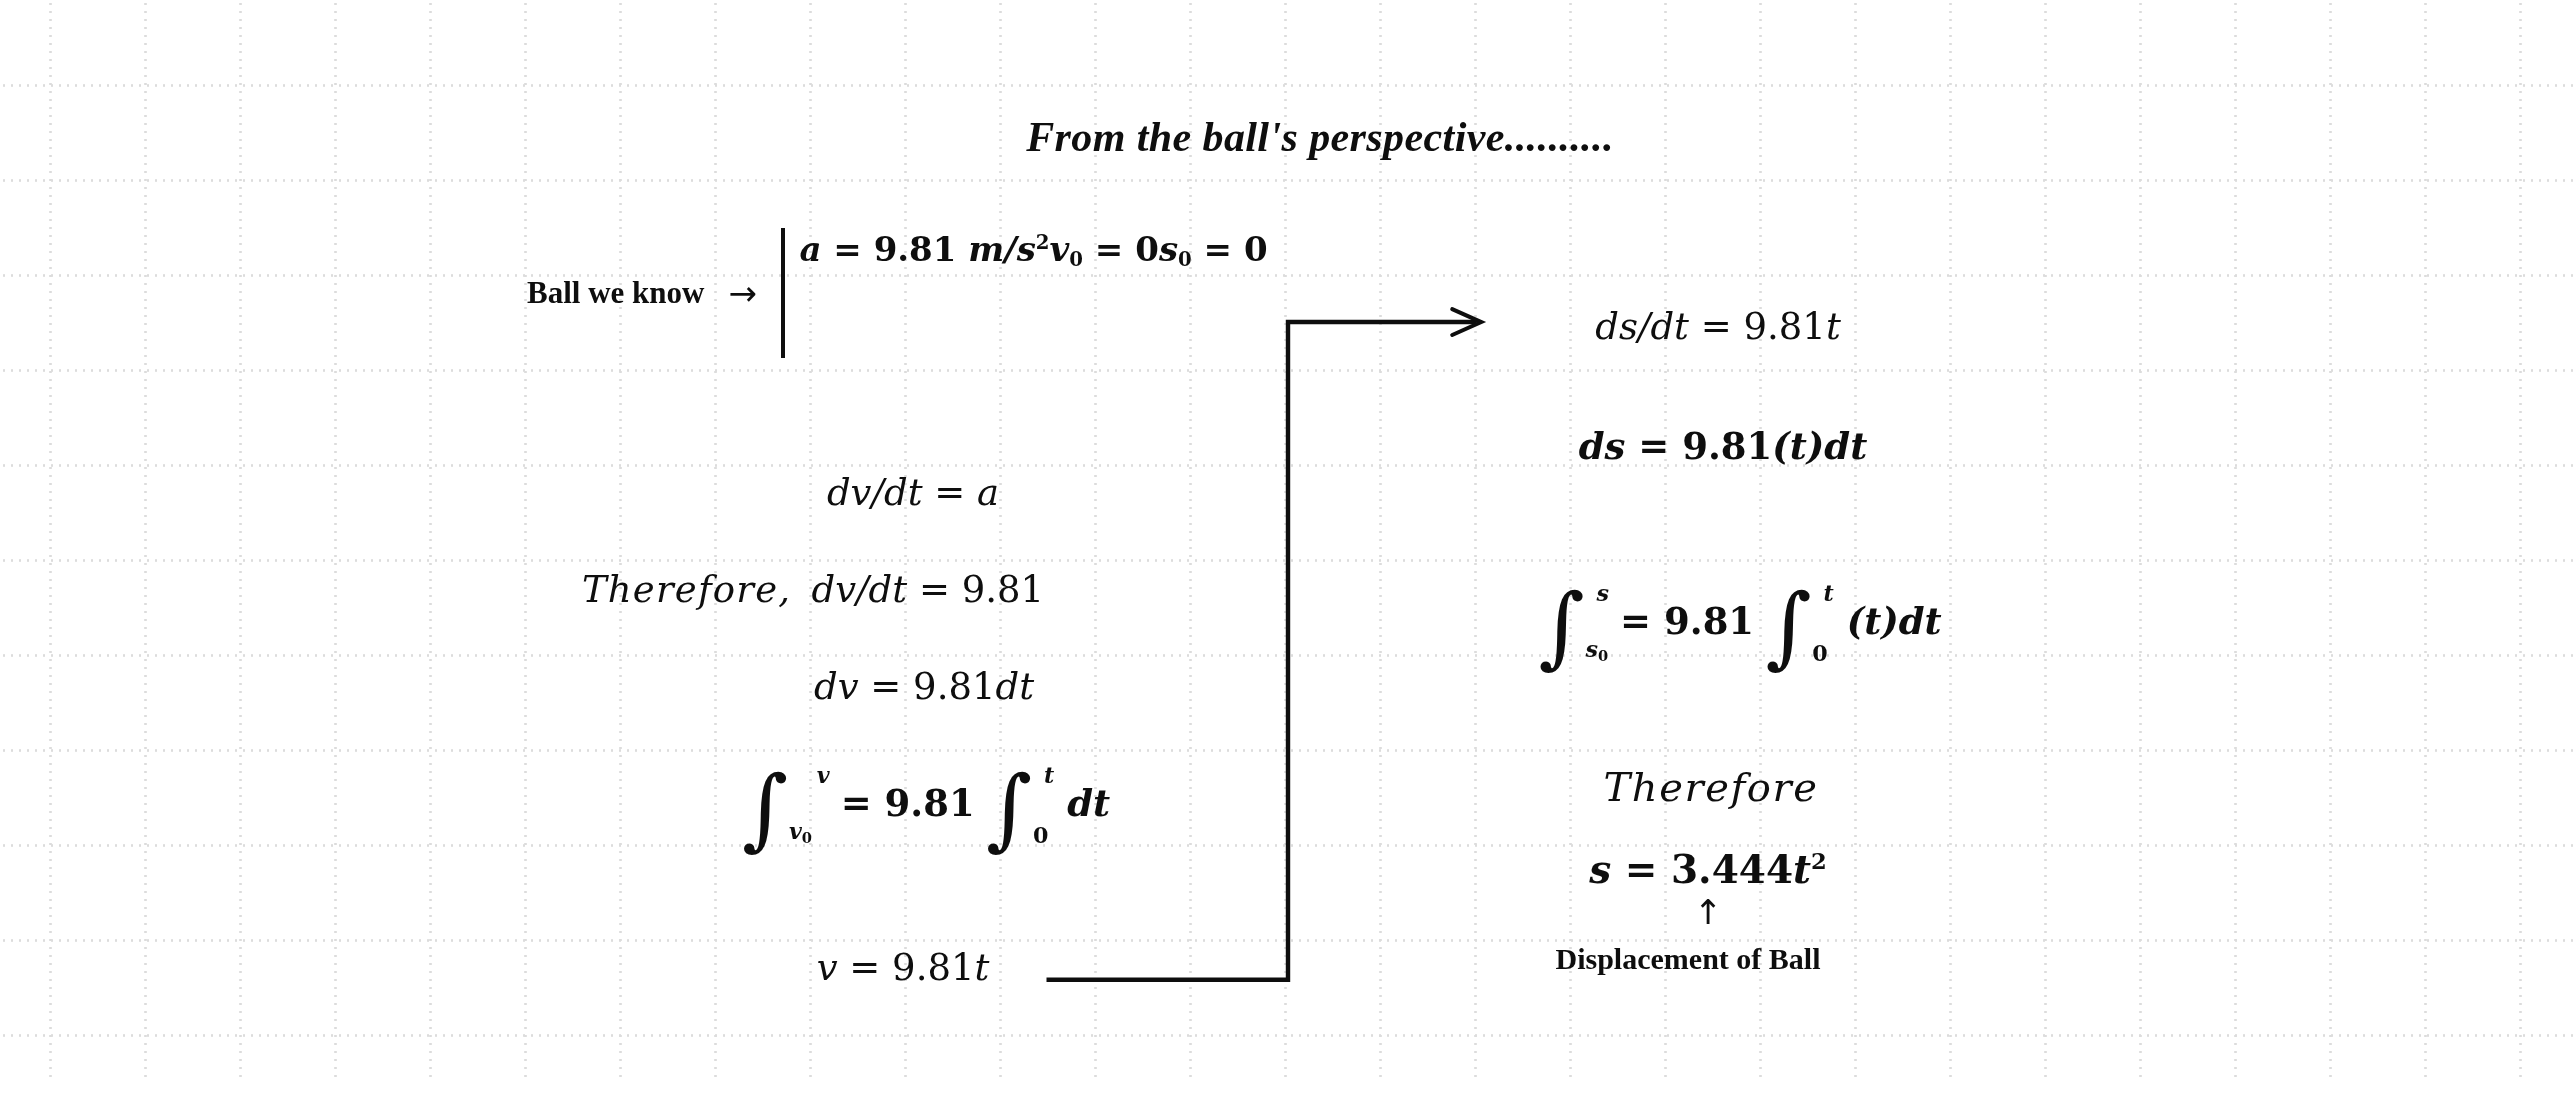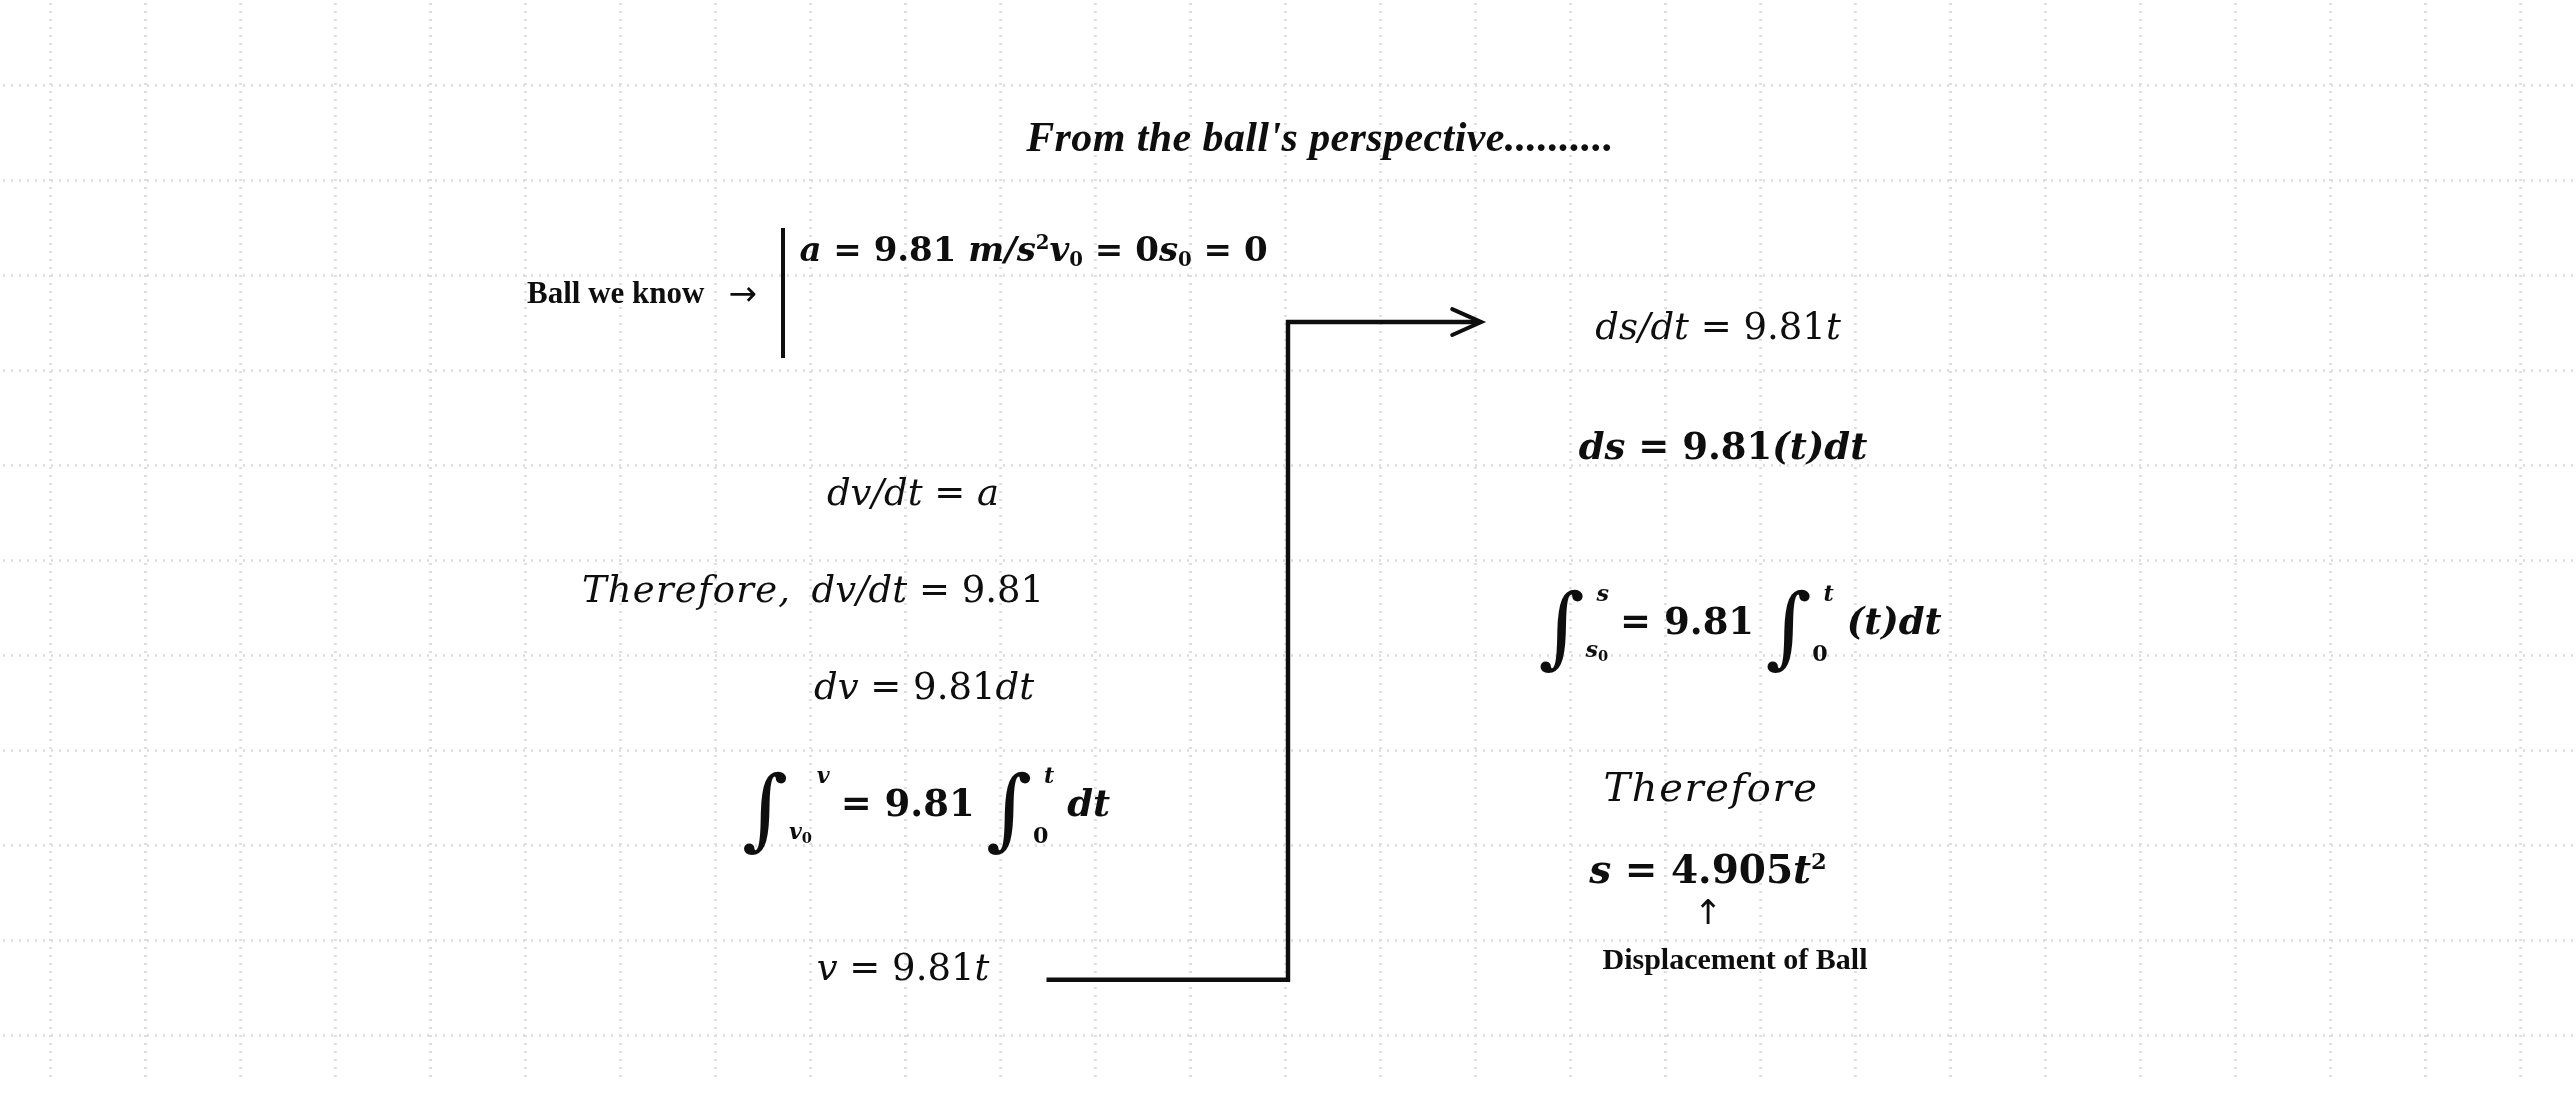--- a/index.html
+++ b/index.html
@@ -146,20 +146,20 @@
       </span><span class="mid">= 9.81</span><span class="intwrap lim-sm">
         <span class="int-sym">∫</span>
         <span class="int-lims">
           <span class="top">t</span>
           <span class="bot r">0</span>
         </span>
       </span><span class="difftail">(t)dt</span></div>
 
   <div class="eq i" style="left:1711px;top:787px;font-size:40px;letter-spacing:1.6px;">Therefore</div>
 
-  <div class="eq b" style="left:1708px;top:869px;font-size:39px;"><span class="i">s</span><span class="r"> = </span><span class="r">4.905</span><span class="i">t</span><span class="exp r">2</span></div>
+  <div class="eq b" style="left:1708px;top:869px;font-size:39px;"><span class="i">s</span><span class="r"> = </span><span class="r">3.444</span><span class="i">t</span><span class="exp r">2</span></div>
 
   <div class="up-arrow" style="left:1708px;top:912px;">↑</div>
 
-  <div class="caption" style="left:1735px;top:959px;">Displacement of Ball</div>
+  <div class="caption" style="left:1688px;top:959px;">Displacement of Ball</div>
 
 </div>
 
 
 </body></html>

